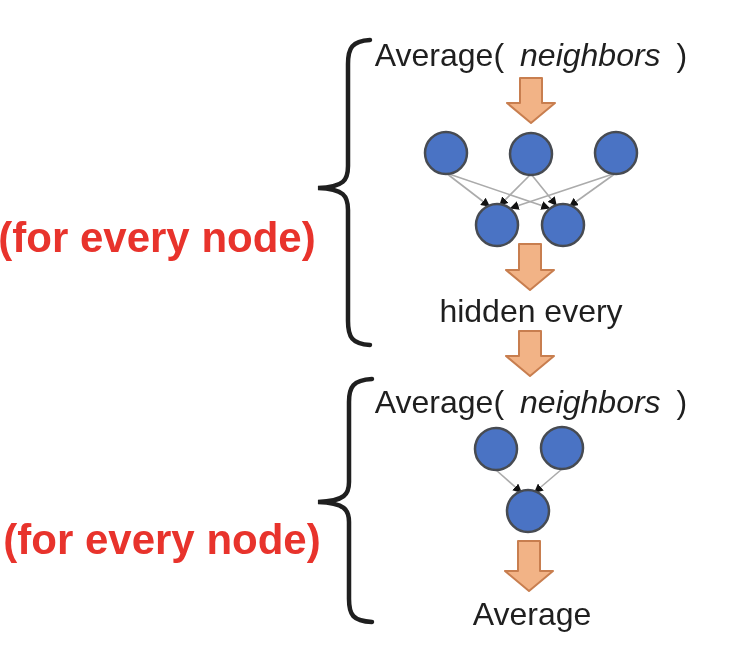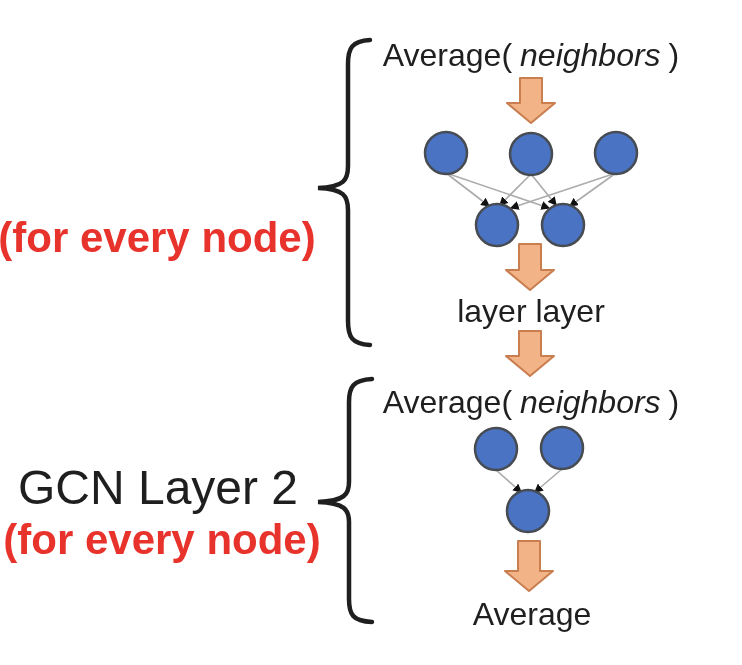--- a/index.html
+++ b/index.html
@@ -11,21 +11,21 @@
   }
   svg{position:absolute;left:0;top:0;}
   .brace{fill:none;stroke:var(--brace,#1f1f1f);stroke-width:4.5;stroke-linecap:round;}
   .node{fill:var(--node-fill,#4a73c4);stroke:var(--node-border,#474b52);stroke-width:2.5;}
   .block-arrow{fill:var(--arrow-fill,#f2b386);stroke:var(--arrow-border,#c87e4f);stroke-width:2;stroke-linejoin:round;}
   .connector{stroke:var(--connector,#ababab);stroke-width:1.6;fill:none;}
   .txt{position:absolute;transform:translate(-50%,-50%);white-space:nowrap;line-height:1.1;}
   .layer-title{font-size:48px;color:var(--text,#1f1f1f);}
   .layer-sub{font-size:42px;color:var(--red,#e8332c);font-weight:bold;}
   .diagram-label{font-size:32px;color:var(--text,#1f1f1f);}
-  .avg .arg{font-style:italic;margin:0 8px;}
+  .avg .arg{font-style:italic;margin:0 16px;}
 </style>
 </head>
 <body>
 
 <div class="canvas">
 
   <svg width="742" height="665" viewBox="0 0 742 665">
     <defs>
       <marker id="ah" viewBox="0 0 10 10" refX="8.5" refY="5" markerWidth="9" markerHeight="9" orient="auto" markerUnits="userSpaceOnUse">
         <path d="M0,0 L10,5 L0,10 z" style="fill:var(--connector-arrow,#111)"></path>
@@ -59,23 +59,22 @@
     <circle class="node" cx="616" cy="153" r="21"></circle>
     <circle class="node" cx="497" cy="225" r="21"></circle>
     <circle class="node" cx="563" cy="225" r="21"></circle>
 
     <circle class="node" cx="496" cy="449" r="21"></circle>
     <circle class="node" cx="562" cy="448" r="21"></circle>
     <circle class="node" cx="528" cy="511" r="21"></circle>
   </svg>
 
   <div class="txt layer-sub" style="left:157px;top:238px">(for every node)</div>
-  <div class="txt layer-title" style="left:158px;top:488px">GCN Layer 2</div>
   <div class="txt layer-sub" style="left:162px;top:540px">(for every node)</div>
 
   <div class="txt diagram-label avg" style="left:531px;top:56px"><span>Average(</span><span class="arg">neighbors</span><span>)</span></div>
 
-  <div class="txt diagram-label" style="left:531px;top:312px">layer layer</div>
+  <div class="txt diagram-label" style="left:531px;top:312px">hidden every</div>
 
   <div class="txt diagram-label avg" style="left:531px;top:403px"><span>Average(</span><span class="arg">neighbors</span><span>)</span></div>
 
   <div class="txt diagram-label" style="left:532px;top:615px">Average</div>
 </div>
 
 </body></html>

